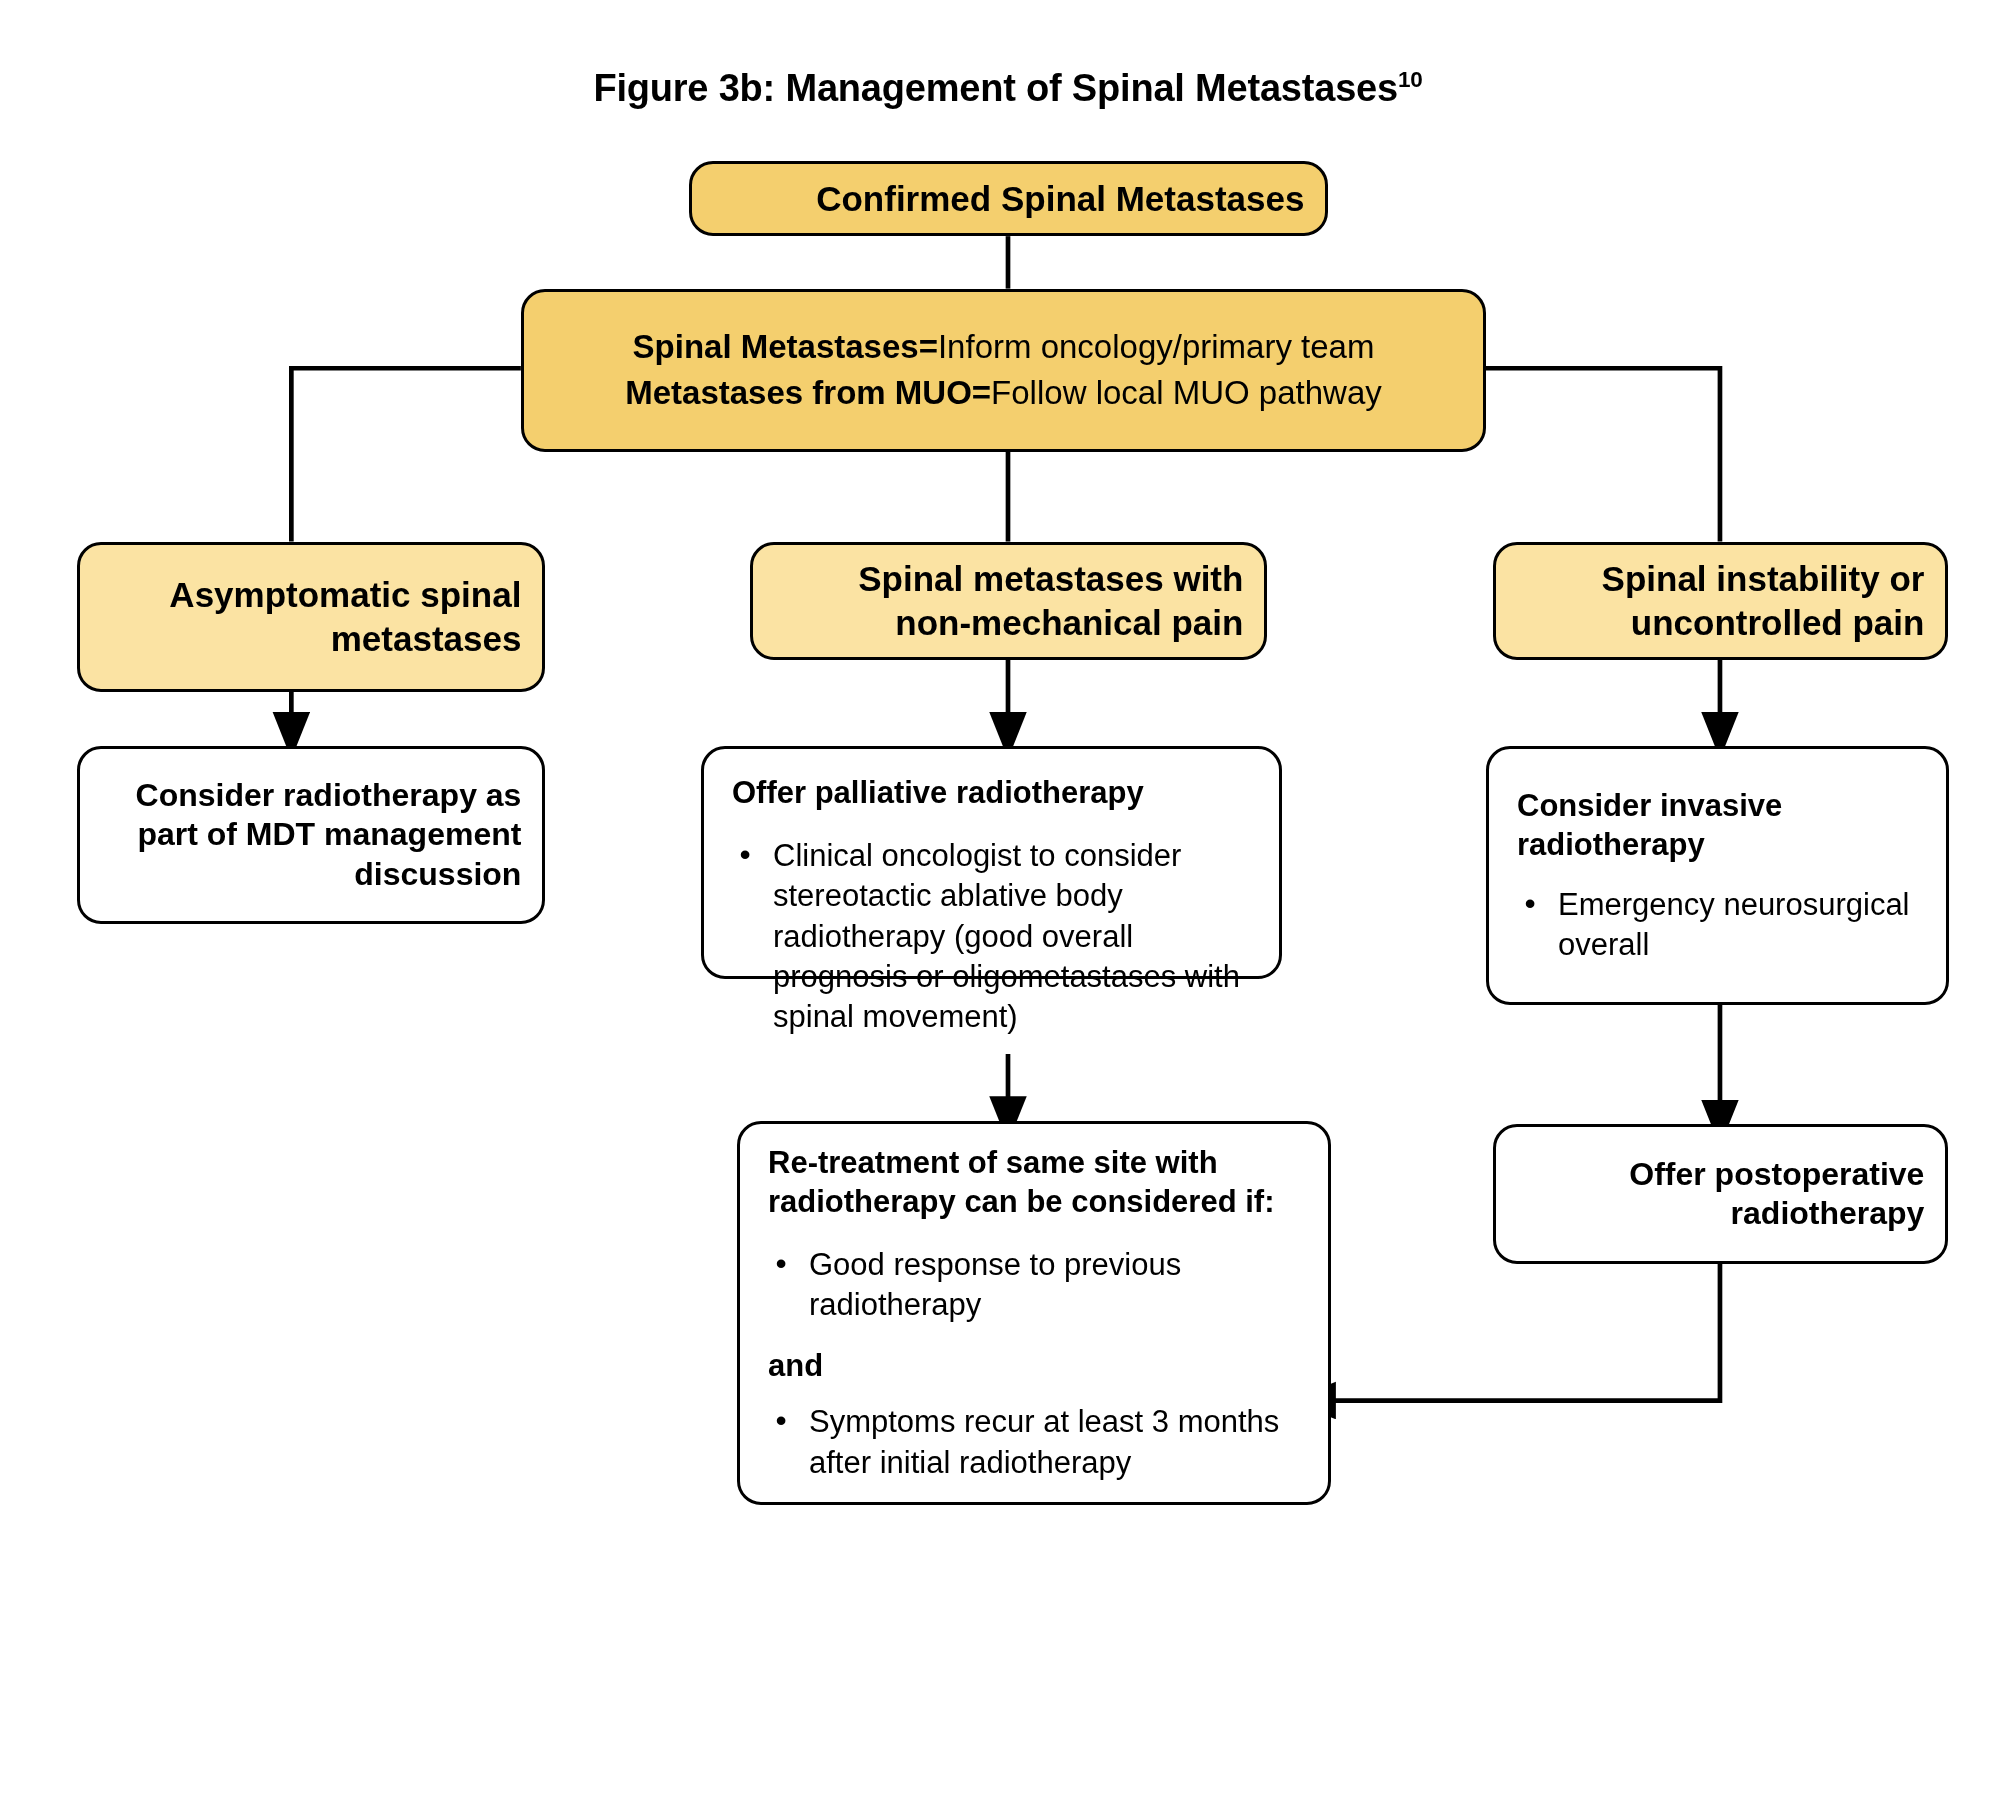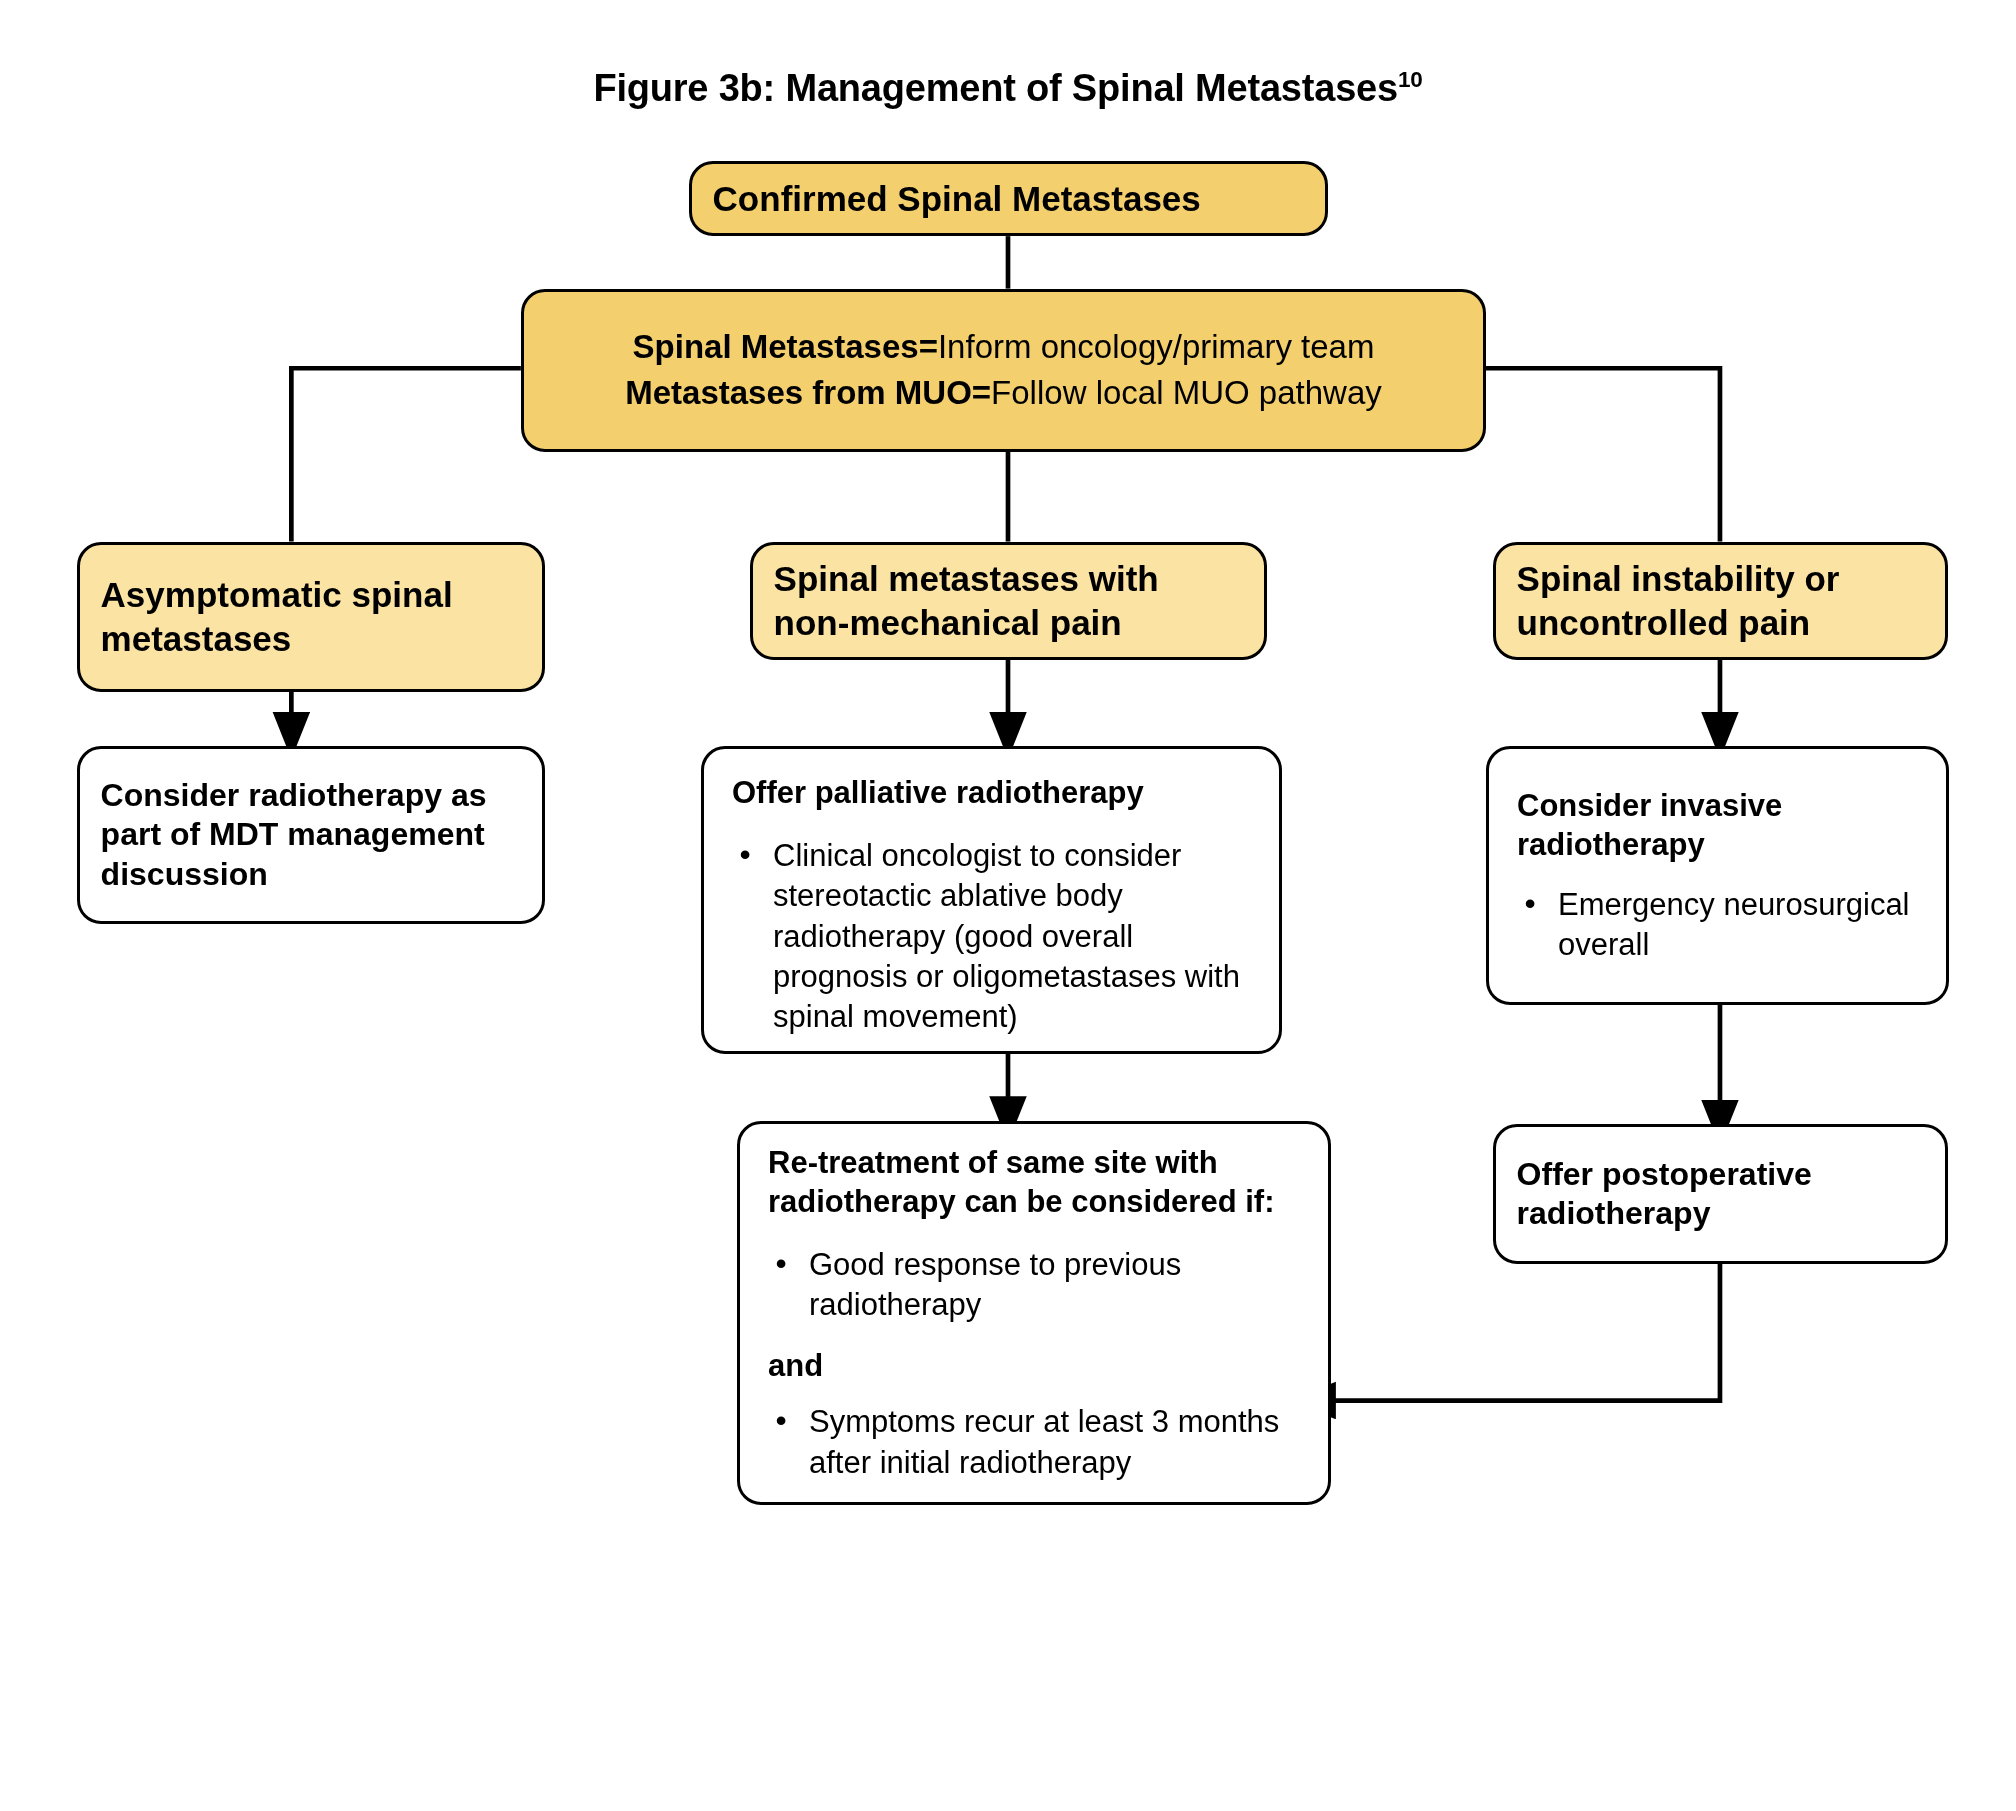--- a/index.html
+++ b/index.html
@@ -52,21 +52,21 @@
     background: #ffffff;
     display: flex;
     flex-direction: column;
     justify-content: center;
     z-index: 2;
   }
   .node.gold   { background: #F4CF6E; }
   .node.cream  { background: #FBE3A3; }
 
   .node .ctr {
-    text-align: left;
+    text-align: right;
     padding: 0 20.6px;
   }
   .node .lead {
     font-weight: bold;
     font-size: 32px;
     line-height: 1.22;
   }
   .node .lead-lg {
     font-weight: bold;
     font-size: 35px;
@@ -203,21 +203,21 @@
   </div>
 
   <div class="node" style="left:77px; top:746px; width:468px; height:178px;">
     <div class="ctr">
       <div class="lead">Consider radiotherapy as</div>
       <div class="lead">part of MDT management</div>
       <div class="lead">discussion</div>
     </div>
   </div>
 
-  <div class="node" style="left:701px; top:746px; width:581px; height:308px; justify-content:flex-start;">
+  <div class="node" style="left:701px; top:746px; width:581px; height:233px; justify-content:flex-start;">
     <div class="body-pad">
       <div class="hdr">Offer palliative radiotherapy</div>
       <ul class="bl">
         <li>Clinical oncologist to consider stereotactic ablative body radiotherapy (good overall prognosis or oligometastases with spinal movement)</li>
       </ul>
     </div>
   </div>
 
   <div class="node" style="left:701px; top:1121px; width:594px; height:384px; justify-content:center;margin-left:36px;">
     <div class="body-pad">

